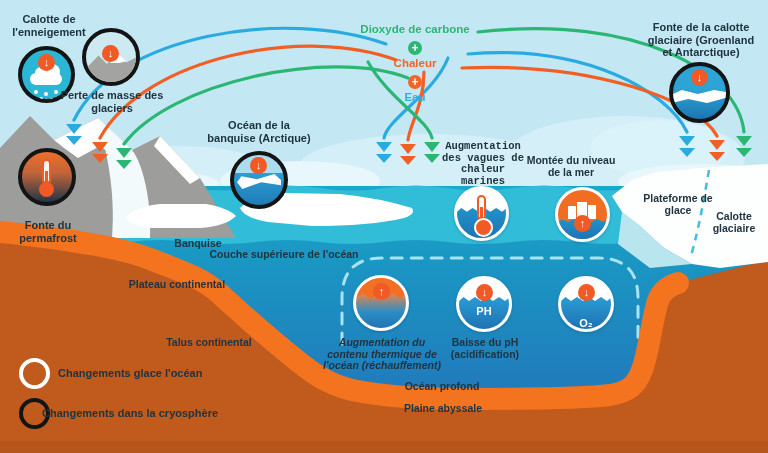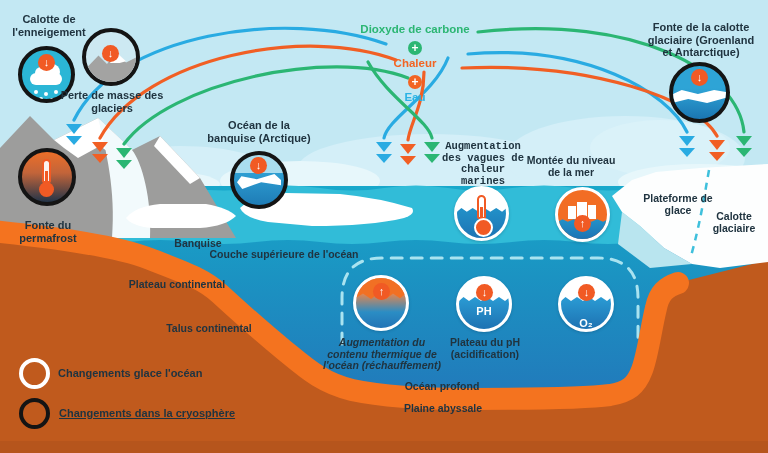--- a/index.html
+++ b/index.html
@@ -196,28 +196,28 @@
   </div>
 
   <div class="lbl big" style="left:0;top:13px;width:98px;">Calotte de l'enneigement</div>
   <div class="lbl big" style="left:56px;top:89px;width:112px;">Perte de masse des glaciers</div>
   <div class="lbl big" style="left:644px;top:21px;width:114px;">Fonte de la calotte glaciaire (Groenland et Antarctique)</div>
   <div class="lbl big" style="left:206px;top:119px;width:106px;">Océan de la banquise (Arctique)</div>
   <div class="lbl big" style="left:11px;top:211px;width:74px;margin-top:8px;">Fonte du permafrost</div>
   <div class="lbl" style="left:158px;top:238px;width:80px;">Banquise</div>
   <div class="lbl" style="left:198px;top:249px;width:172px;">Couche supérieure de l'océan</div>
   <div class="lbl" style="left:118px;top:279px;width:118px;">Plateau continental</div>
-  <div class="lbl" style="left:155px;top:323px;width:108px;text-align:center;">Talus continental</div>
+  <div class="lbl" style="left:155px;top:337px;width:108px;text-align:center;">Talus continental</div>
   <div class="lbl" style="left:440px;top:141px;width:86px;font-family:Liberation Mono, monospace;">Augmentation des vagues de chaleur marines</div>
   <div class="lbl" style="left:526px;top:155px;width:90px;">Montée du niveau de la mer</div>
   <div class="lbl" style="left:321px;top:337px;width:122px;font-style:italic;">Augmentation du contenu thermique de l'océan (réchauffement)</div>
-  <div class="lbl" style="left:438px;top:337px;width:94px;">Plateau du pH (acidification)</div>
+  <div class="lbl" style="left:438px;top:337px;width:94px;">Baisse du pH (acidification)</div>
   <div class="lbl" style="left:392px;top:381px;width:100px;">Océan profond</div>
   <div class="lbl" style="left:392px;top:403px;width:102px;">Plaine abyssale</div>
   <div class="lbl" style="left:641px;top:193px;width:74px;">Plateforme de glace</div>
   <div class="lbl" style="left:704px;top:211px;width:60px;">Calotte glaciaire</div>
 
   <div class="lring" style="left:19px;top:358px;border:4px solid #ffffff;"></div>
   <div class="lbl big left" style="left:58px;top:367px;width:210px;">Changements glace l'océan</div>
   <div class="lring" style="left:19px;top:398px;border:4px solid #141414;"></div>
-  <div class="lbl big left" style="left:59px;top:407px;width:230px;text-decoration:underline;">Changements dans la cryosphère</div>
+  <div class="lbl big left" style="left:42px;top:407px;width:230px;">Changements dans la cryosphère</div>
 
 </div>
 
 </body></html>

